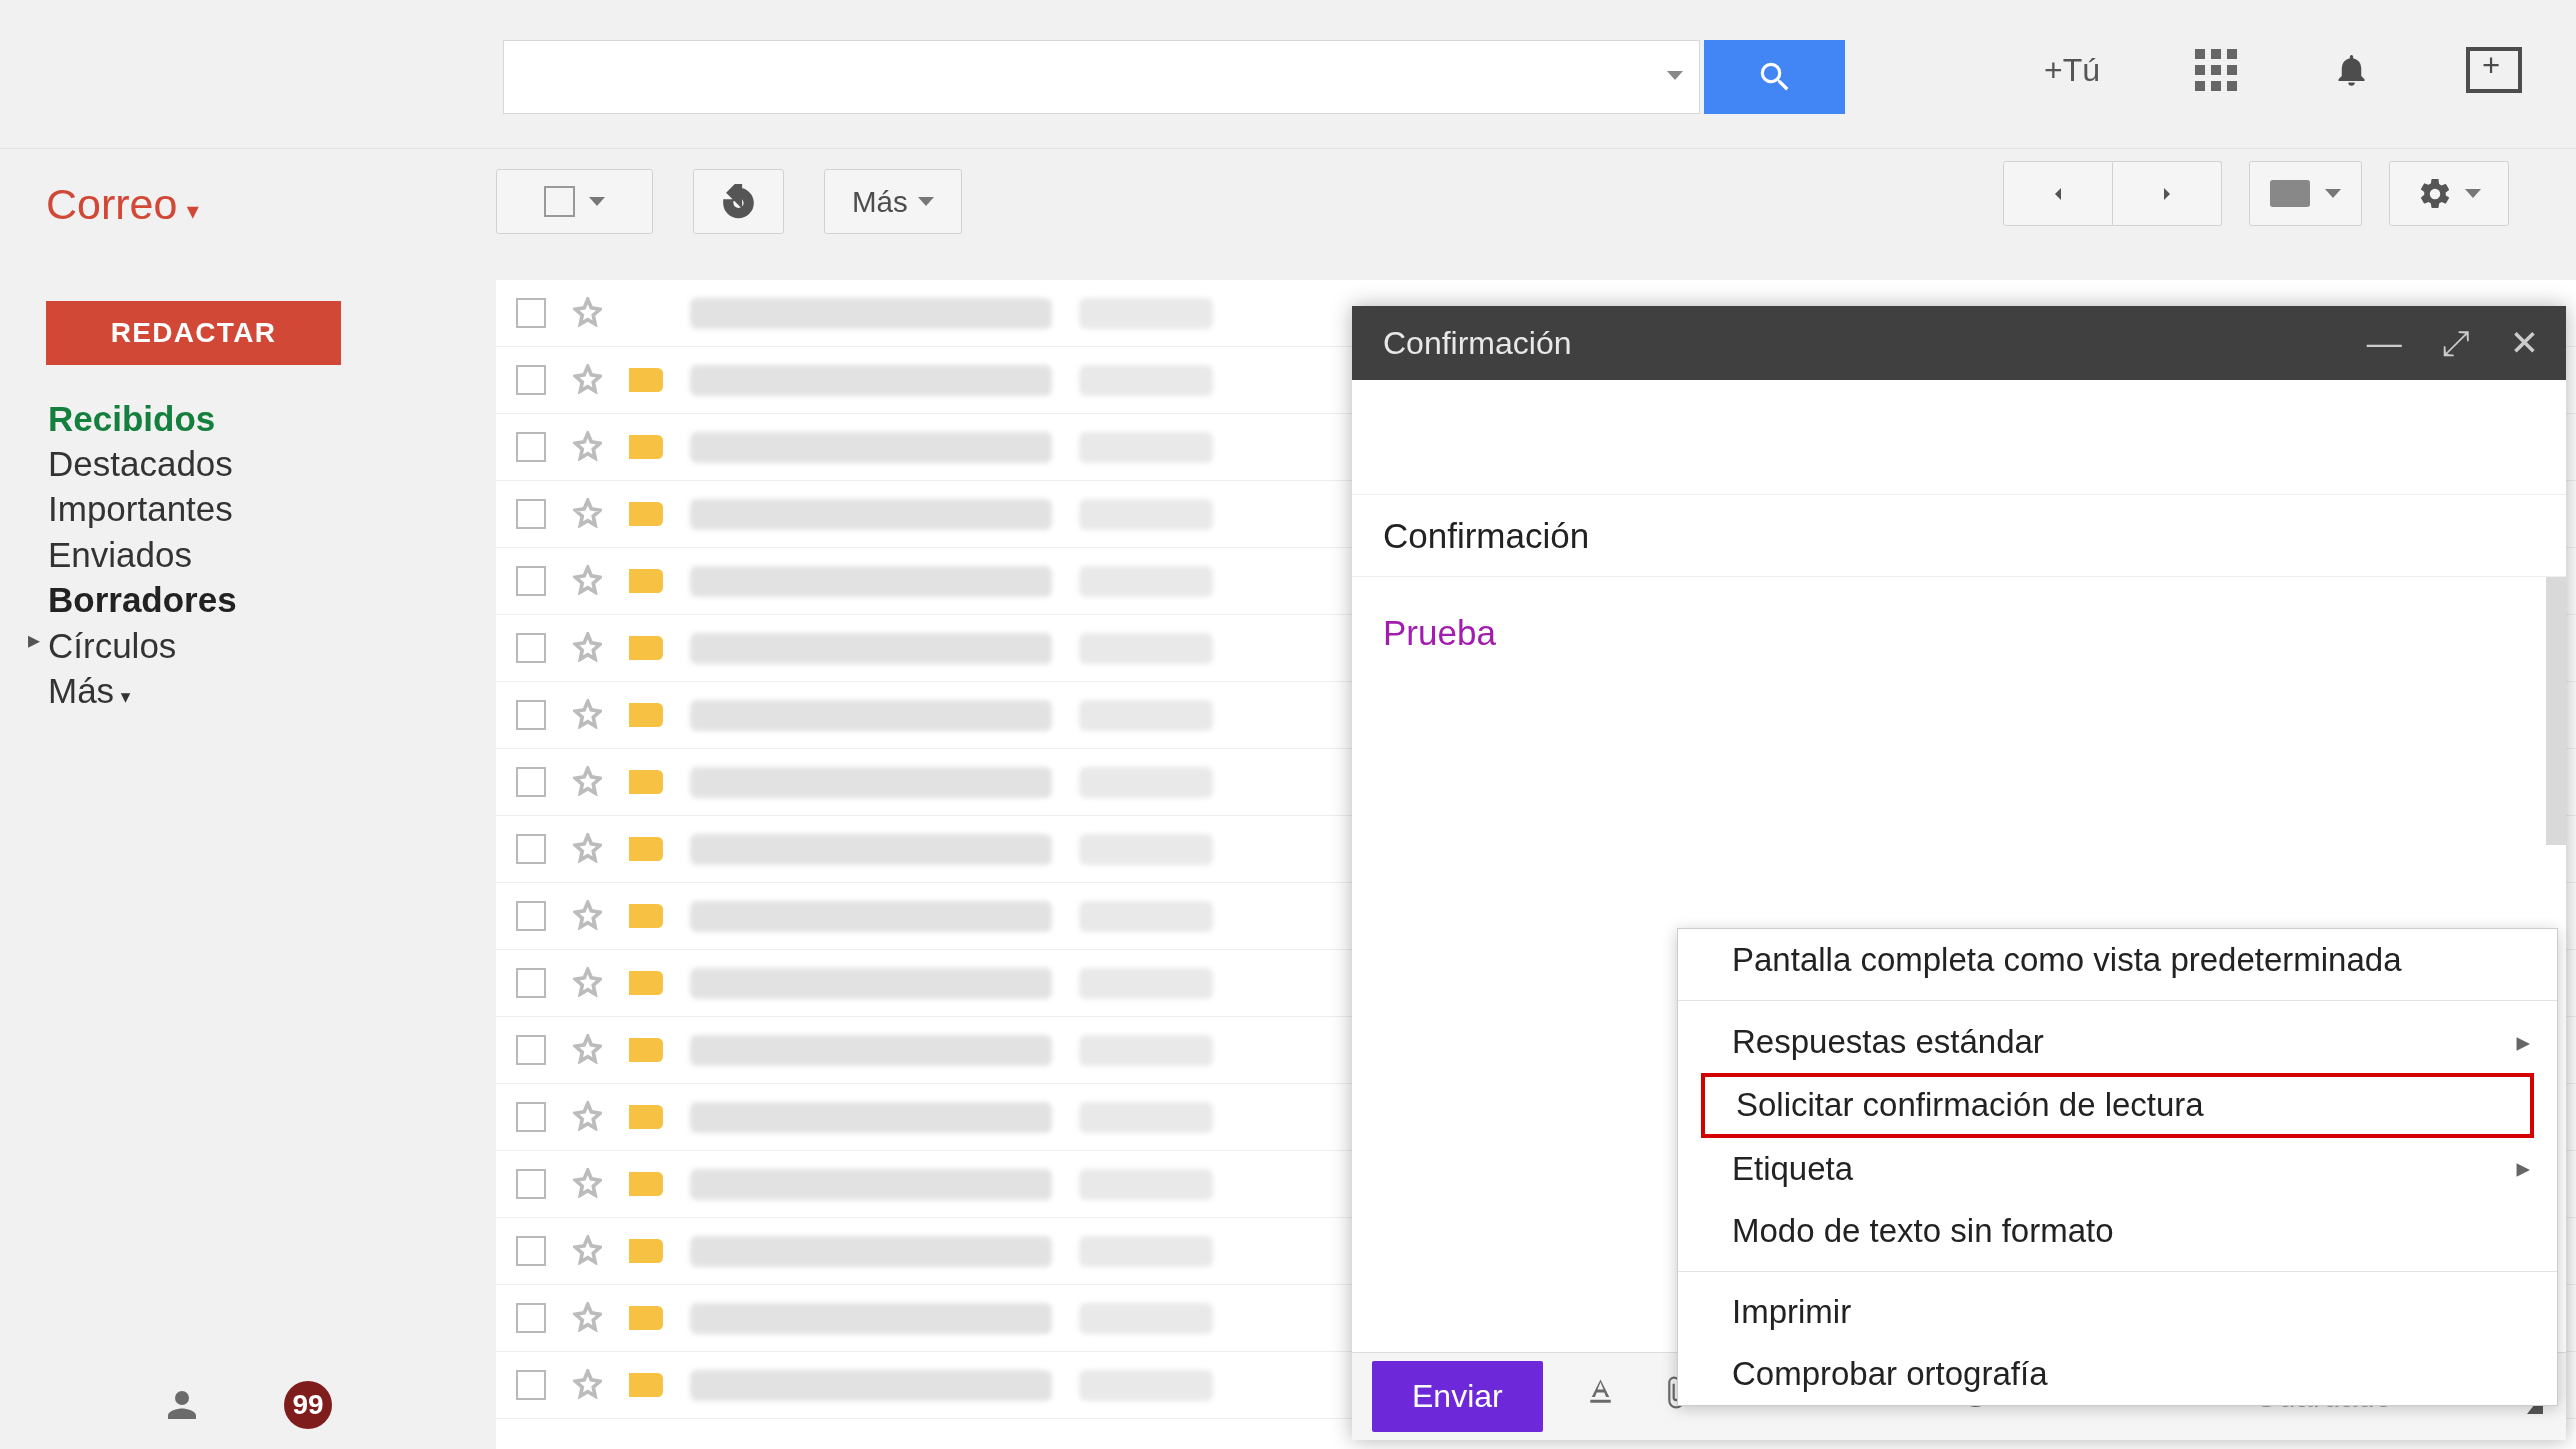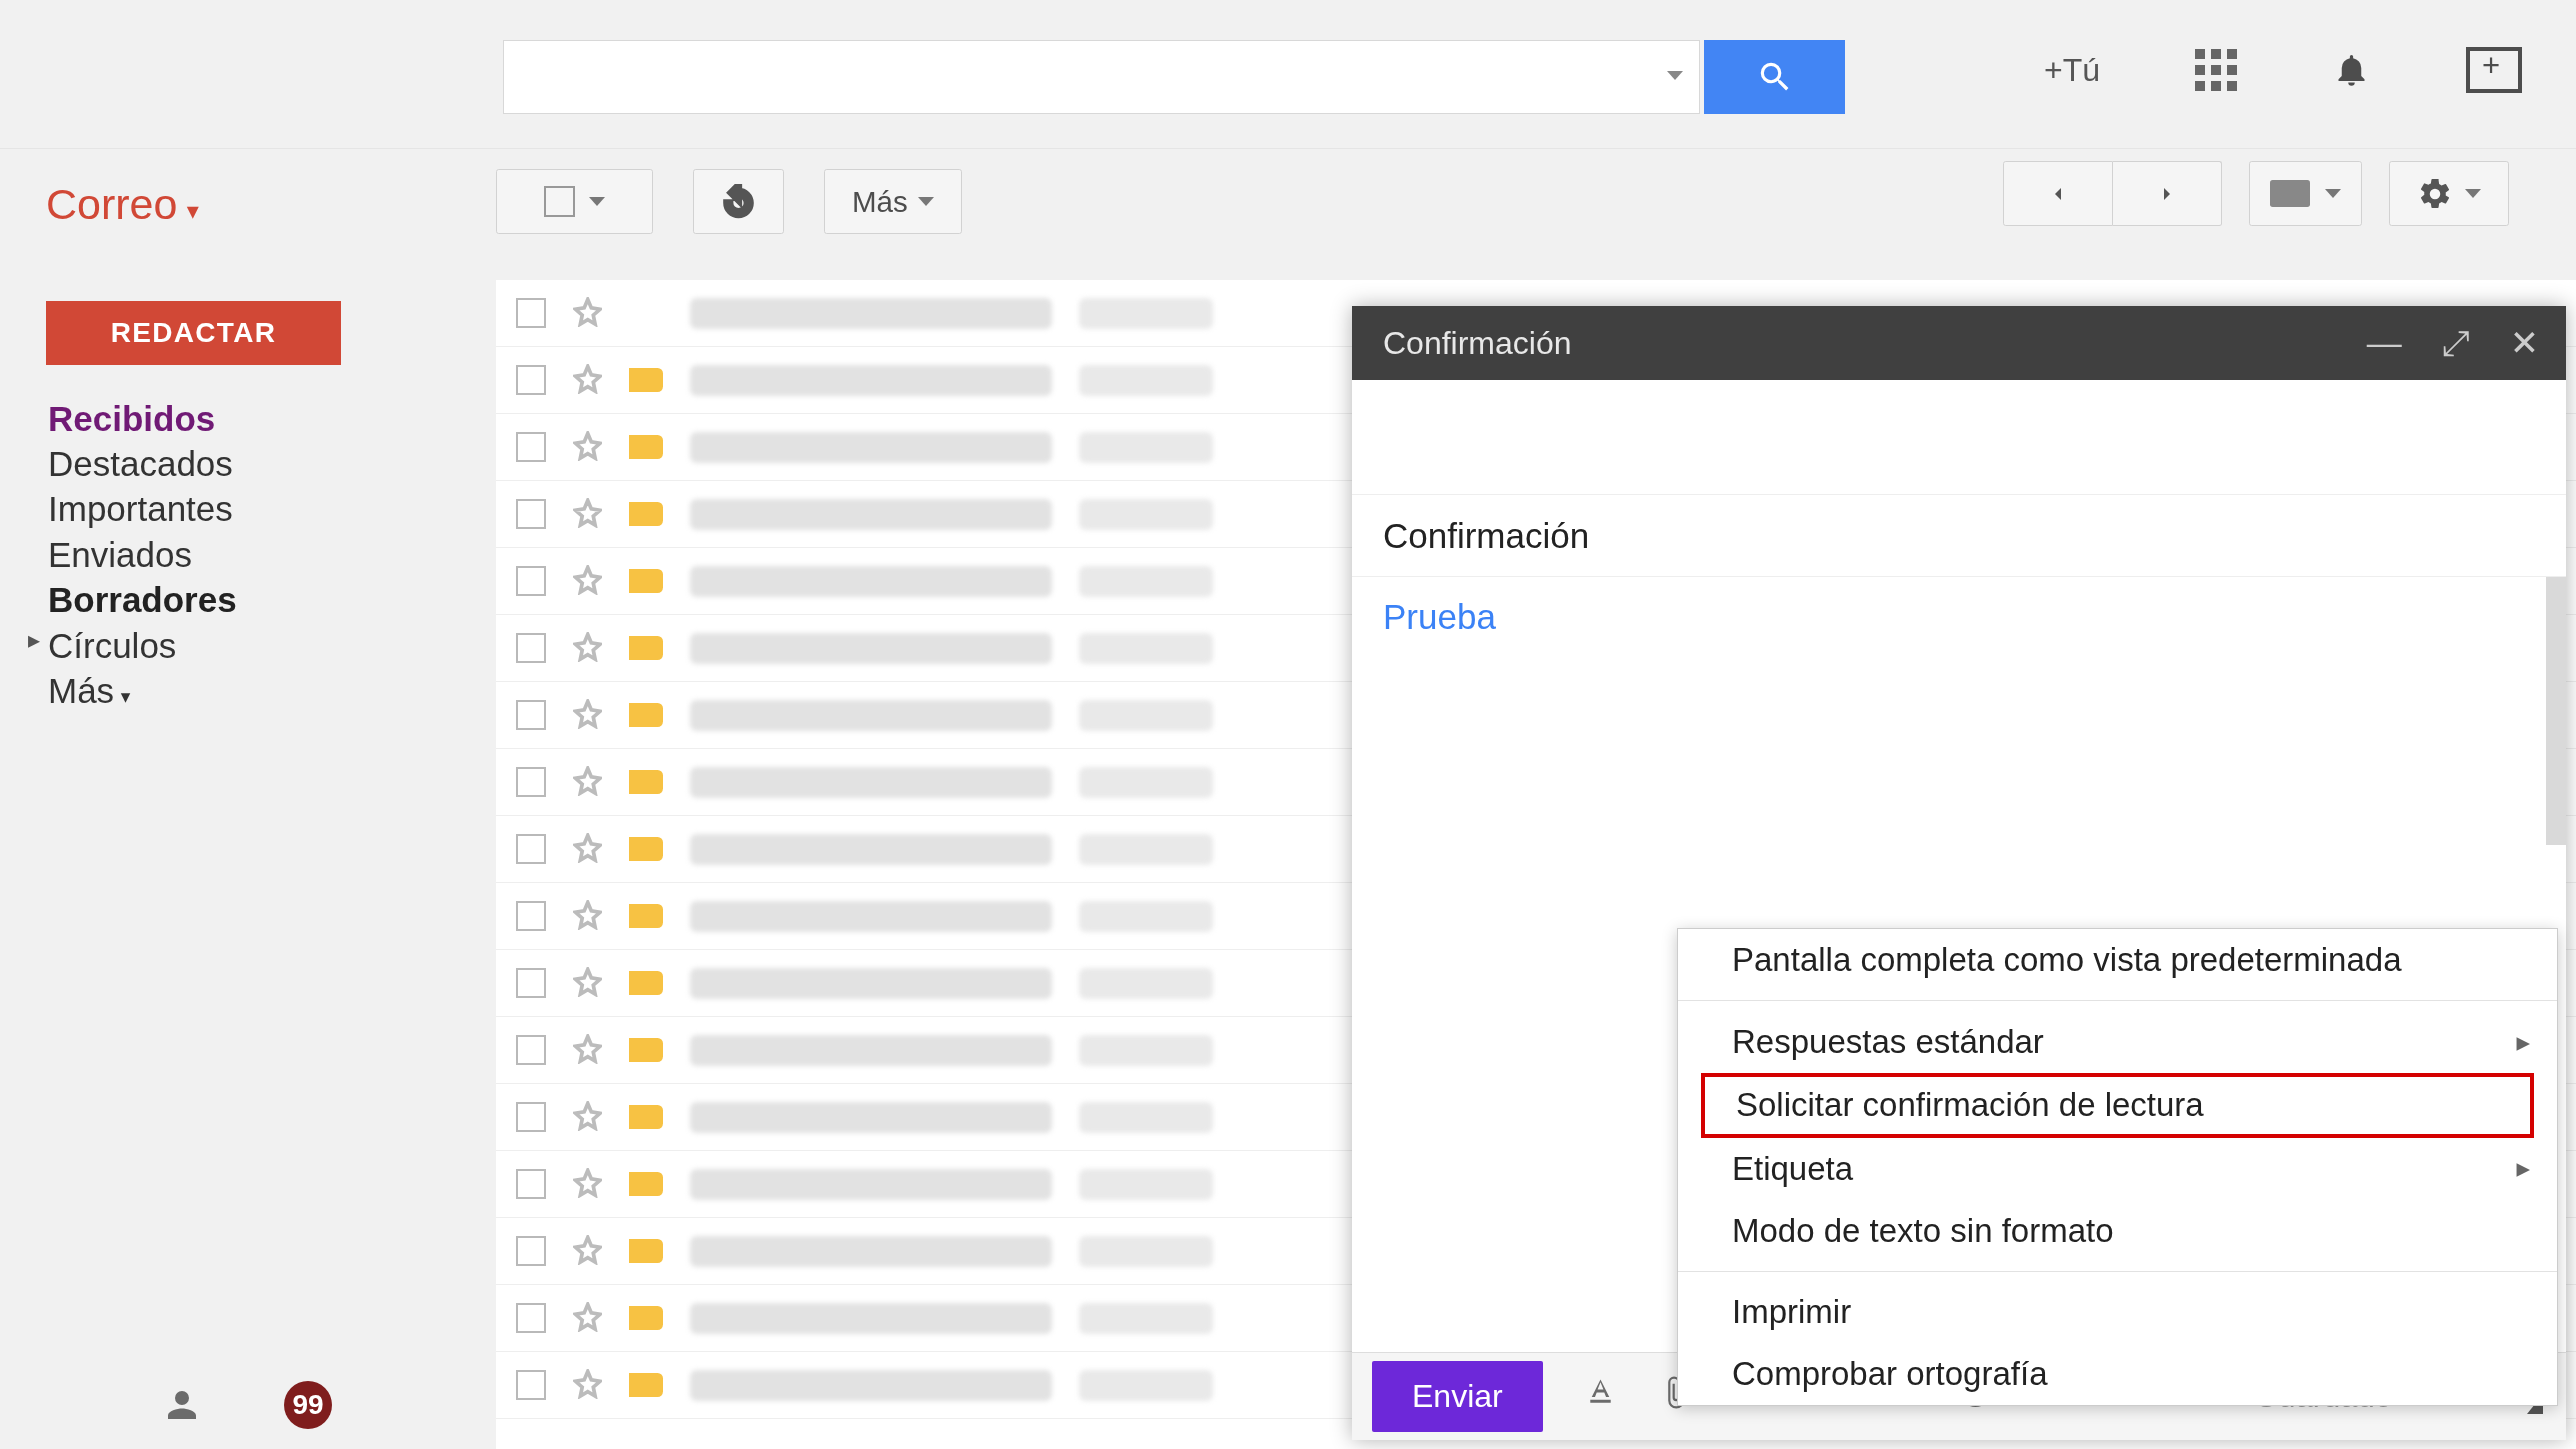--- a/index.html
+++ b/index.html
@@ -157,21 +157,21 @@
   letter-spacing: 1.3px;
 }
 .nav {
   position: absolute;
   left: 48px;
   top: 396px;
   font-size: 35px;
   color: #333;
 }
 .nav div { padding: 2.7px 0; }
-.nav .inbox { color: #701a75; font-weight: bold; }
+.nav .inbox { color: #15803d; font-weight: bold; }
 .nav .drafts { font-weight: bold; color: #222; }
 .nav .circ::before {
   content: '▸';
   position: absolute;
   left: -20px;
   font-size: 24px;
   color: #555;
 }
 .nav .mas .car { font-size: 19px; margin-left: 6.7px; }
 
@@ -259,23 +259,23 @@
   align-items: center;
   border-bottom: 0.7px solid #eee;
 }
 .cw-body {
   flex: 1;
   position: relative;
 }
 .cw-body .txt {
   position: absolute;
   left: 31px;
-  top: 20px;
+  top: 36px;
   font-size: 35px;
-  color: #3b82f6;
+  color: #a21caf;
 }
 .cw-body .scroll {
   position: absolute;
   right: 0;
   top: 0;
   width: 20px;
   height: 268px;
   background: #d9d9d9;
 }
 .cw-foot {

